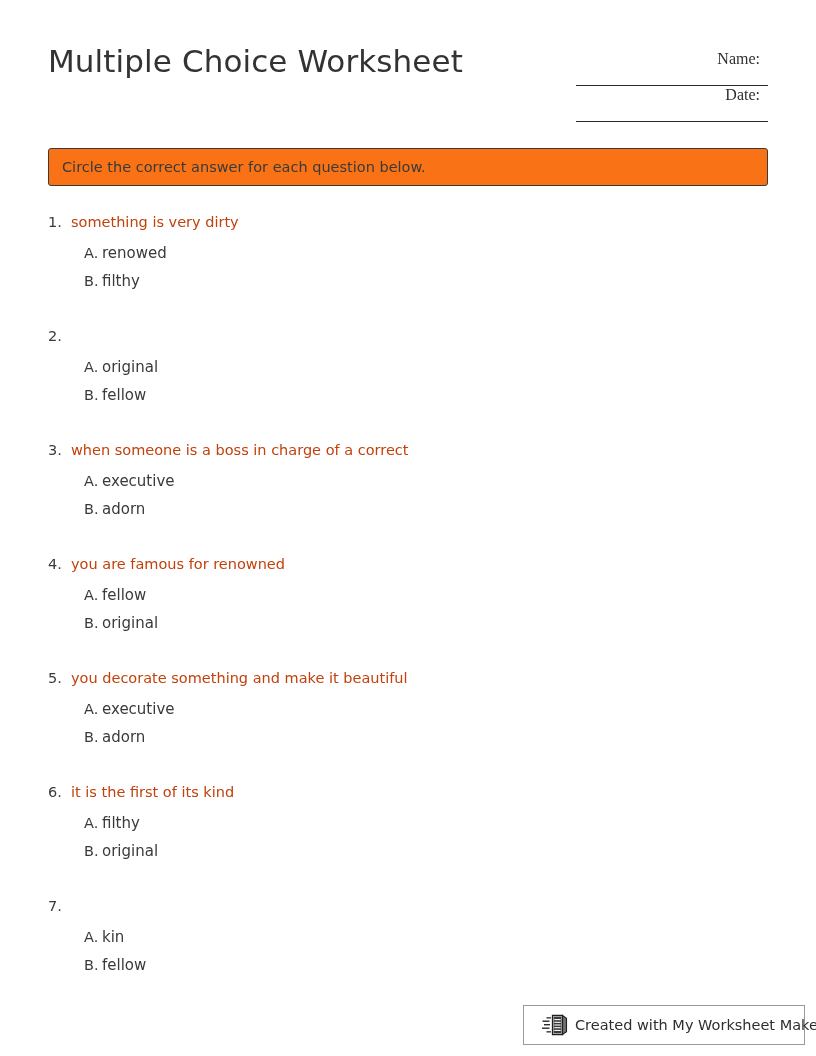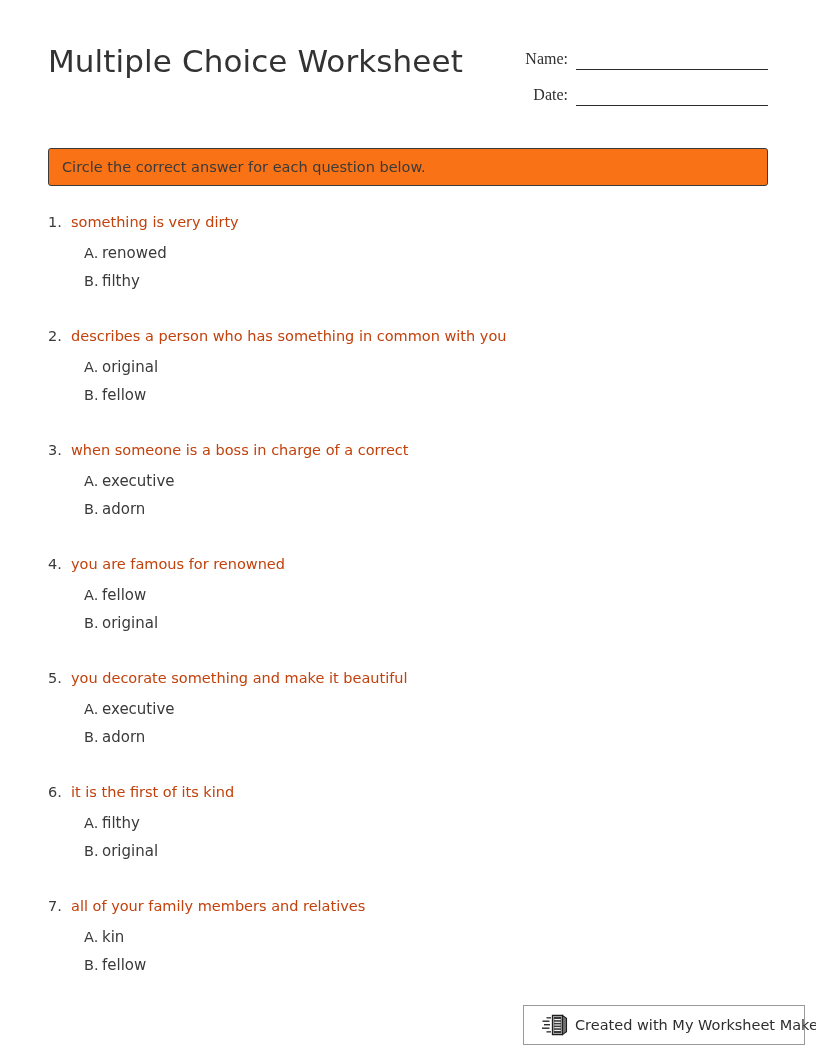--- a/index.html
+++ b/index.html
@@ -49,23 +49,24 @@
   }
 
   .meta-fields {
     position: absolute;
     right: 0;
     top: 10px;
     width: 250px;
   }
   .meta-row {
     display: flex;
-    align-items: flex-start;
+    align-items: flex-end;
     justify-content: flex-end;
     height: 36px;
+    flex-direction: column;
   }
   .meta-label {
     font-family: "Liberation Serif", "DejaVu Serif", serif;
     font-size: 16px;
     color: #2f2f2f;
     padding-right: 8px;
     padding-bottom: 3px;
     white-space: nowrap;
   }
   .meta-line {
@@ -214,21 +215,20 @@
         <li class="choice-line">
           <span class="choice-letter">B.</span>
           <span class="choice-text">filthy</span>
         </li>
       </ul>
     </div>
 
     <div class="question-block">
       <div class="question-line">
         <span class="question-number">2.</span>
-        <span class="question-text">describes a person who has something in common with you</span>
       </div>
       <ul class="choices">
         <li class="choice-line">
           <span class="choice-letter">A.</span>
           <span class="choice-text">original</span>
         </li>
         <li class="choice-line">
           <span class="choice-letter">B.</span>
           <span class="choice-text">fellow</span>
         </li>
@@ -299,21 +299,20 @@
         <li class="choice-line">
           <span class="choice-letter">B.</span>
           <span class="choice-text">original</span>
         </li>
       </ul>
     </div>
 
     <div class="question-block">
       <div class="question-line">
         <span class="question-number">7.</span>
-        <span class="question-text">all of your family members and relatives</span>
       </div>
       <ul class="choices">
         <li class="choice-line">
           <span class="choice-letter">A.</span>
           <span class="choice-text">kin</span>
         </li>
         <li class="choice-line">
           <span class="choice-letter">B.</span>
           <span class="choice-text">fellow</span>
         </li>

